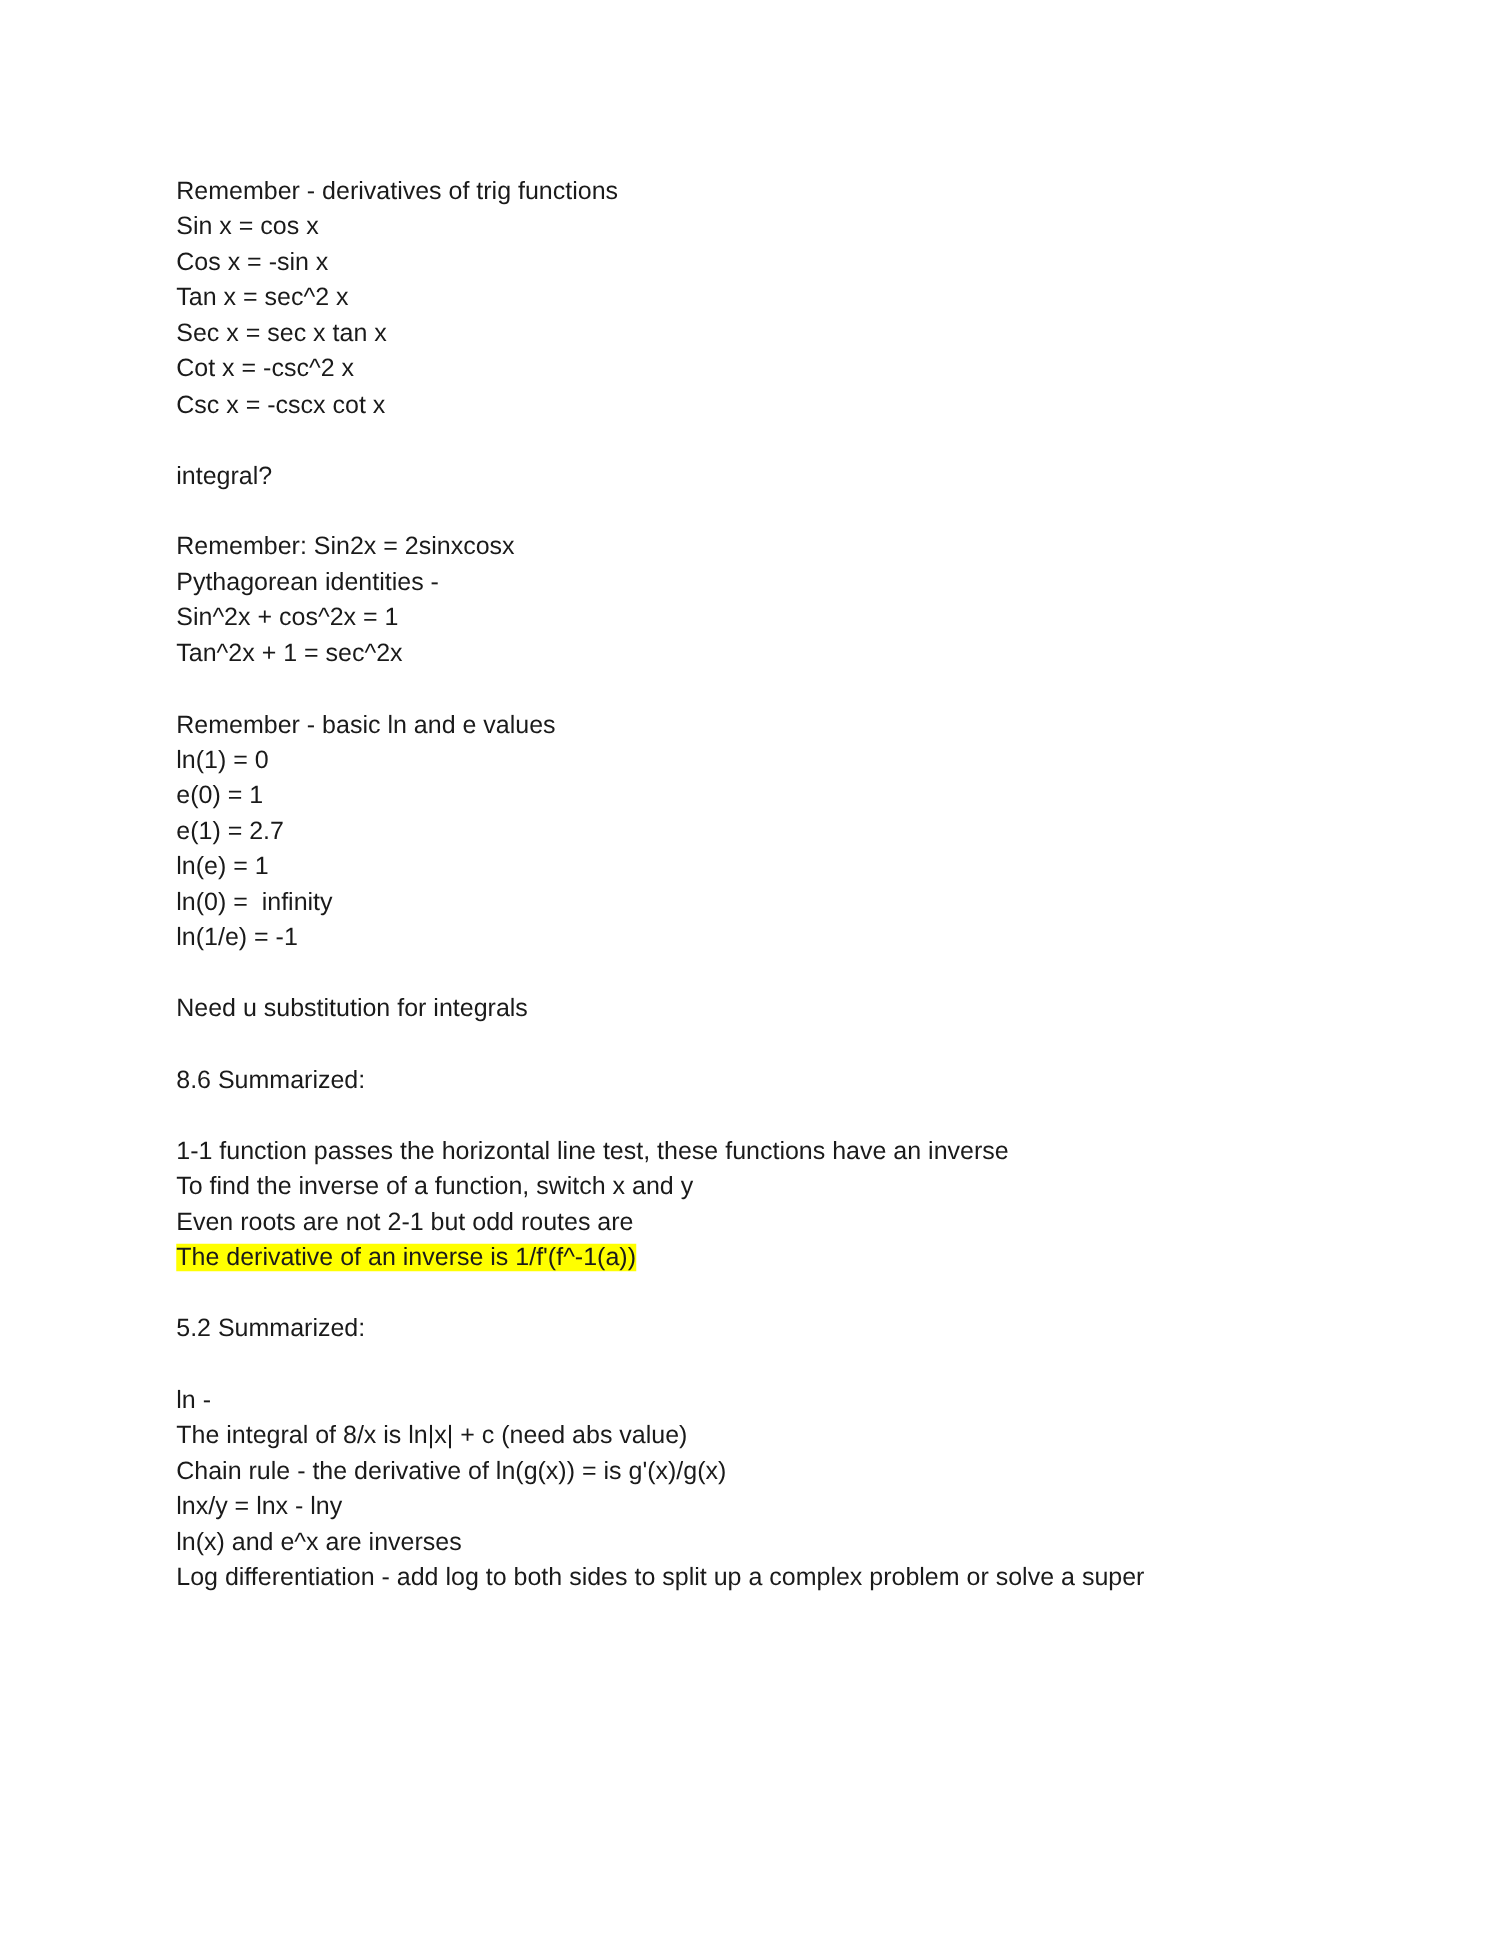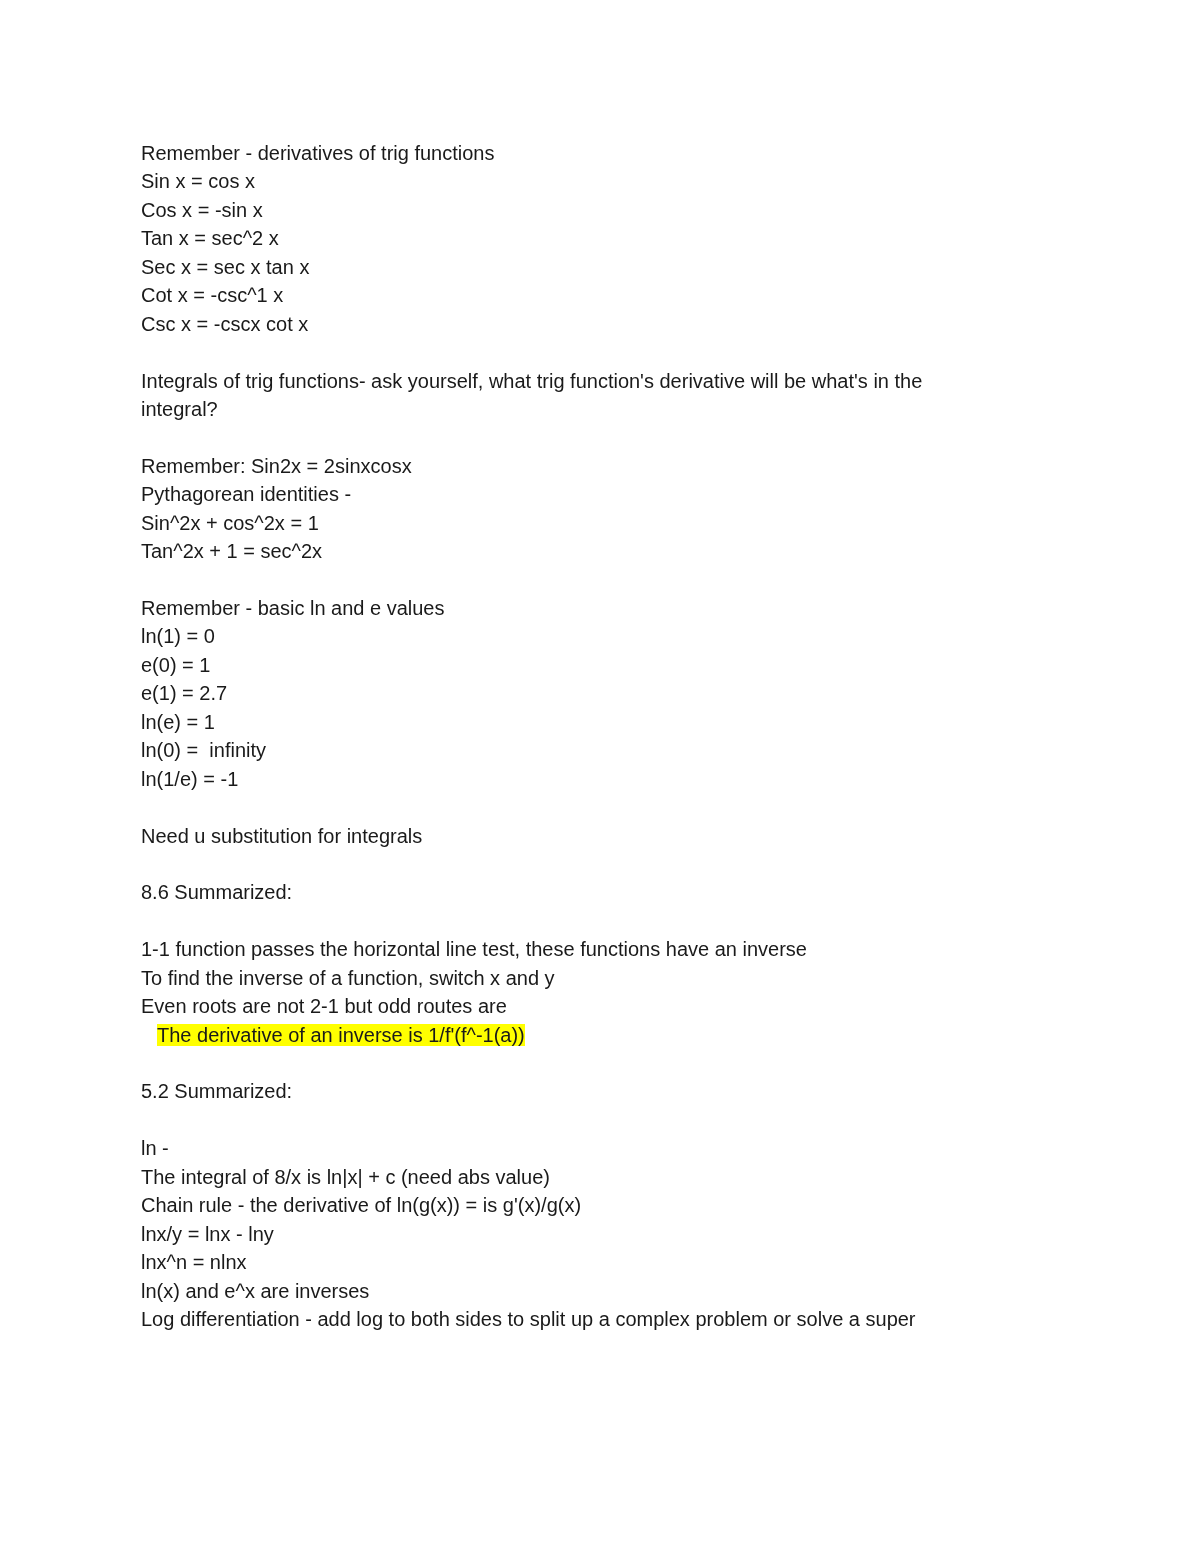--- a/index.html
+++ b/index.html
@@ -9,36 +9,35 @@
     left: 141px;
     top: 139px;
     width: 900px;
     font-family: Liberation Sans, sans-serif;
     font-size: 20px;
     line-height: 28.45px;
     color: #1a1a1a;
   }
   .line { white-space: pre; height: 28.45px; }
   .blank { height: 28.45px; }
-  .hl { background: #ffff00; margin-left: 16px; }
+  .hl { background: #ffff00; }
 </style>
 </head>
 <body>
 
 <div class="page">
   <div class="line">Remember - derivatives of trig functions</div>
   <div class="line">Sin x = cos x</div>
   <div class="line">Cos x = -sin x</div>
   <div class="line">Tan x = sec^2 x</div>
   <div class="line">Sec x = sec x tan x</div>
-  <div class="line">Cot x = -csc^1 x</div>
+  <div class="line">Cot x = -csc^2 x</div>
   <div class="line">Csc x = -cscx cot x</div>
   <div class="blank"></div>
 
-  <div class="line">Integrals of trig functions- ask yourself, what trig function's derivative will be what's in the</div>
   <div class="line">integral?</div>
   <div class="blank"></div>
 
   <div class="line">Remember: Sin2x = 2sinxcosx</div>
   <div class="line">Pythagorean identities -</div>
   <div class="line">Sin^2x + cos^2x = 1</div>
   <div class="line">Tan^2x + 1 = sec^2x</div>
   <div class="blank"></div>
 
   <div class="line">Remember - basic ln and e values</div>
@@ -60,16 +59,15 @@
   <div class="line">Even roots are not 2-1 but odd routes are</div>
   <div class="line"><span class="hl">The derivative of an inverse is 1/f'(f^-1(a))</span></div>
   <div class="blank"></div>
 
   <div class="line">5.2 Summarized:</div>
   <div class="blank"></div>
   <div class="line">ln -</div>
   <div class="line">The integral of 8/x is ln|x| + c (need abs value)</div>
   <div class="line">Chain rule - the derivative of ln(g(x)) = is g'(x)/g(x)</div>
   <div class="line">lnx/y = lnx - lny</div>
-  <div class="line">lnx^n = nlnx</div>
   <div class="line">ln(x) and e^x are inverses</div>
   <div class="line">Log differentiation - add log to both sides to split up a complex problem or solve a super</div>
 </div>
 
 </body></html>

